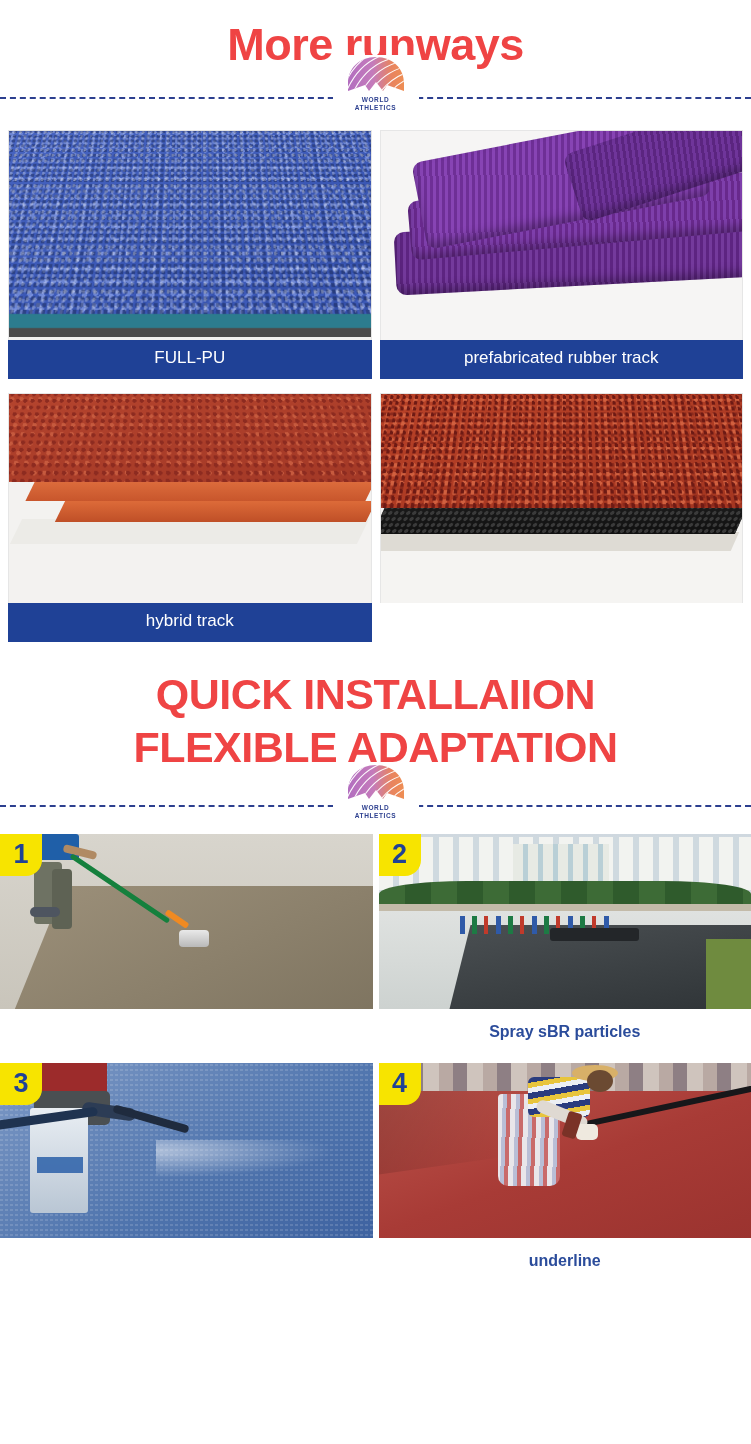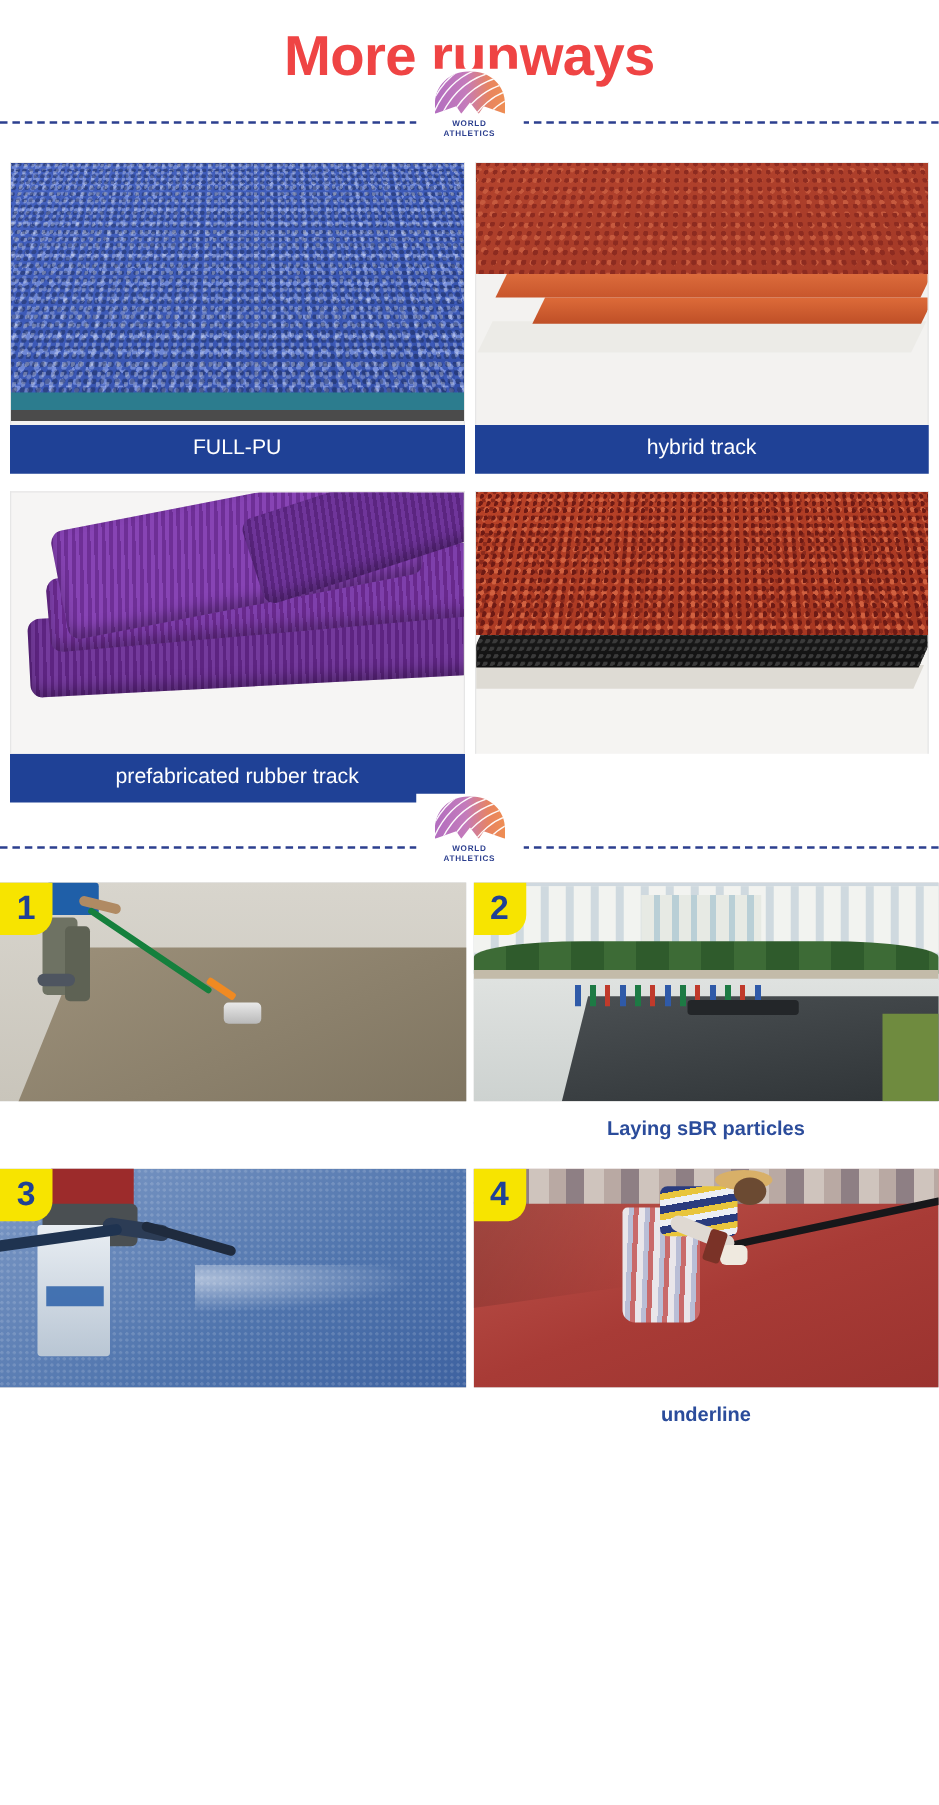--- a/index.html
+++ b/index.html
@@ -319,55 +319,59 @@
         <div class="ph">
           <div class="pu-slab">
             <div class="pu-grain"></div>
           </div>
         </div>
       </div>
       <div class="product-caption">FULL-PU</div>
     </div>
 
     <div class="product-card">
+      <div class="product-photo pf-bg">
+        <div class="ph">
+          <div class="pf-mat pf-m1"></div>
+          <div class="pf-mat pf-m2"></div>
+          <div class="pf-mat pf-m3"></div>
+          <div class="pf-mat pf-m4"></div>
+        </div>
+      </div>
+      <div class="product-caption">prefabricated rubber track</div>
+    </div>
+
+    <div class="product-card">
       <div class="product-photo hy-bg">
         <div class="ph">
           <div class="hy-base"></div>
           <div class="hy-l2"></div>
           <div class="hy-l1"></div>
           <div class="hy-top"></div>
         </div>
       </div>
       <div class="product-caption">hybrid track</div>
     </div>
 
     <div class="product-card">
-      <div class="product-photo pf-bg">
-        <div class="ph">
-          <div class="pf-mat pf-m1"></div>
-          <div class="pf-mat pf-m2"></div>
-          <div class="pf-mat pf-m3"></div>
-          <div class="pf-mat pf-m4"></div>
-        </div>
-      </div>
-      <div class="product-caption">prefabricated rubber track</div>
-    </div>
-
-    <div class="product-card">
       <div class="product-photo br-bg">
         <div class="ph">
           <div class="br-base"></div>
           <div class="br-black"></div>
           <div class="br-top"></div>
         </div>
       </div>
     </div>
 
   </div>
 
+  <div class="section-head" style="margin-top:30px;">
+    <div class="head-title s2">QUICK INSTALLAIION</div>
+    <div class="head-title s2" style="margin-top:8px;">FLEXIBLE ADAPTATION</div>
+  </div>
 
   <div class="divider-wrap" style="margin-top:10px;">
     <div class="divider-line"></div>
     <div class="logo">
       <svg class="logo-mark" viewBox="0 0 62 40">
         <g clip-path="url(#wac)">
           <rect x="0" y="0" width="62" height="40" fill="url(#wag)"></rect>
           <g stroke="#ffffff" stroke-width="1.1" fill="none" opacity="0.95">
             <path d="M-4 38 C6 10 22 -2 40 -6"></path>
             <path d="M0 40 C10 14 26 2 46 -2"></path>
@@ -414,21 +418,21 @@
           <div class="s2-tree"></div>
           <div class="s2-wall"></div>
           <div class="s2-gnd"></div>
           <div class="s2-asph"></div>
           <div class="s2-grass"></div>
           <div class="s2-crew"></div>
           <div class="s2-mach"></div>
         </div>
         <div class="step-badge">2</div>
       </div>
-      <div class="step-caption">Laying sBR particles</div>
+      <div class="step-caption">Spray sBR particles</div>
     </div>
 
     <div class="step-card">
       <div class="step-photo">
         <div class="ph">
           <div class="s3-bg"></div>
           <div class="s3-grain"></div>
           <div class="s3-mist"></div>
           <div class="s3-torso"></div>
           <div class="s3-coat"></div>

